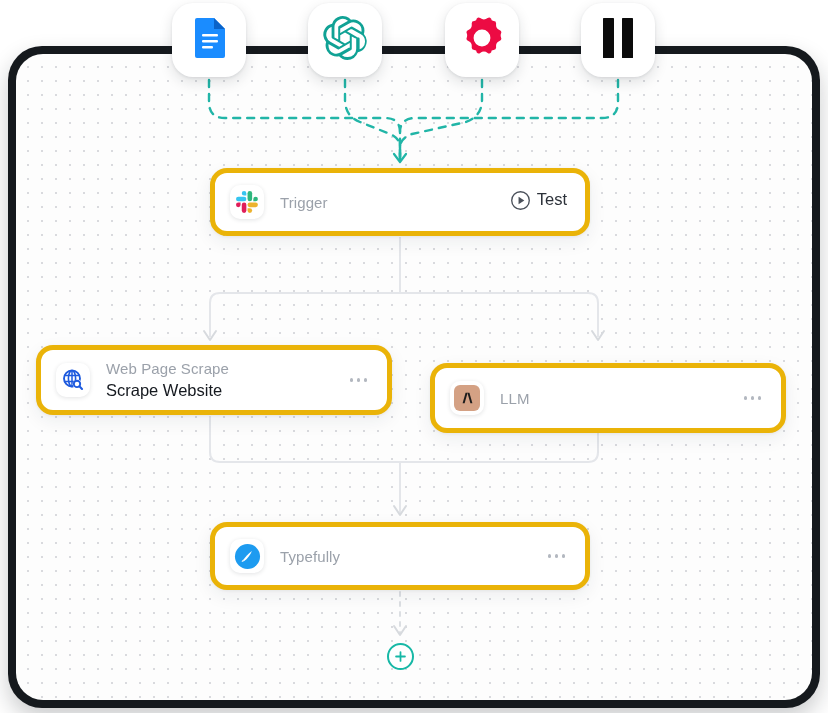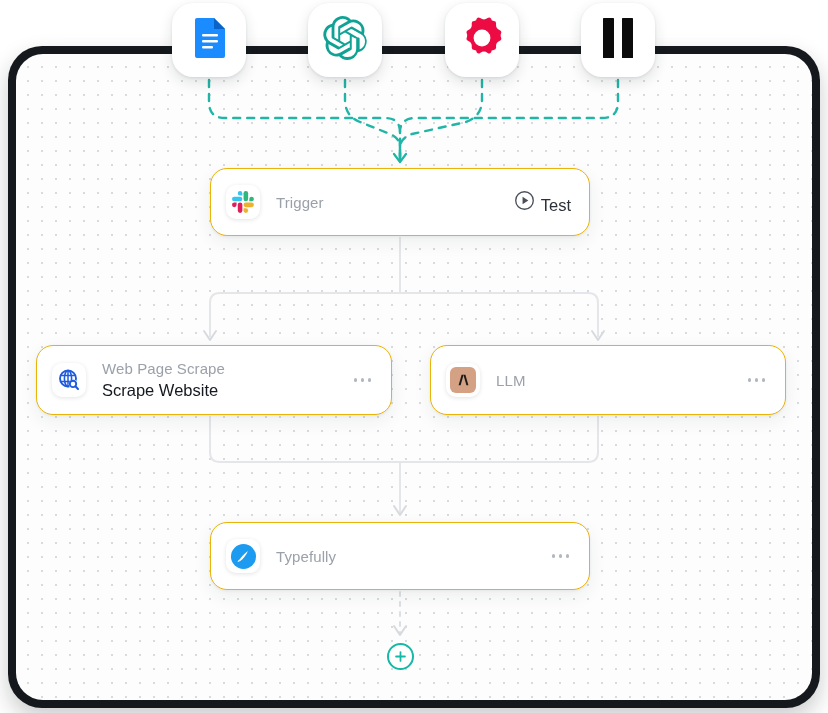--- a/index.html
+++ b/index.html
@@ -74,30 +74,30 @@
     position: absolute;
     left: 0; top: 0;
     width: 828px; height: 713px;
     pointer-events: none;
   }
 
   
   .node {
     position: absolute;
     background: #ffffff;
-    border: 1px solid #eab308;
+    border: 5px solid #eab308;
     border-radius: 17px;
     box-shadow: 0 6px 18px rgba(30,38,50,0.07), 0 1px 3px rgba(30,38,50,0.06);
     display: flex;
     align-items: center;
     padding: 0 18px 0 15px;
   }
   .node-trigger { left: 210px; top: 168px; width: 380px; height: 68px; }
   .node-scrape  { left: 36px;  top: 345px; width: 356px; height: 70px; }
-  .node-llm     { left: 430px; top: 345px; width: 356px; height: 70px; }
+  .node-llm     { left: 430px; top: 363px; width: 356px; height: 70px; }
   .node-type    { left: 210px; top: 522px; width: 380px; height: 68px; }
 
   .node-icon {
     width: 34px;
     height: 34px;
     border-radius: 10px;
     background: #ffffff;
     box-shadow: 0 1px 4px rgba(30,38,50,0.13);
     display: flex;
     align-items: center;
@@ -119,21 +119,21 @@
     font-size: 16.5px;
     color: #15191f;
     line-height: 22px;
     font-weight: 400;
     margin-top: 1px;
   }
 
   
   .test-btn {
     display: flex;
-    align-items: flex-end;
+    align-items: flex-start;
     gap: 6px;
     flex: 0 0 auto;
     cursor: pointer;
   }
   .test-label {
     font-size: 16.5px;
     color: #2c3139;
   }
 
   

